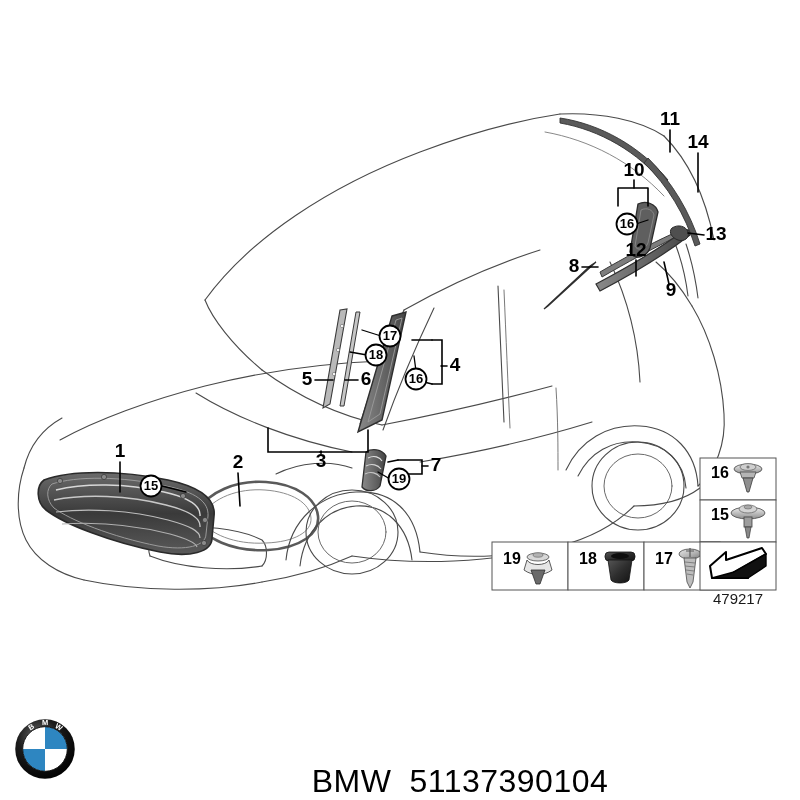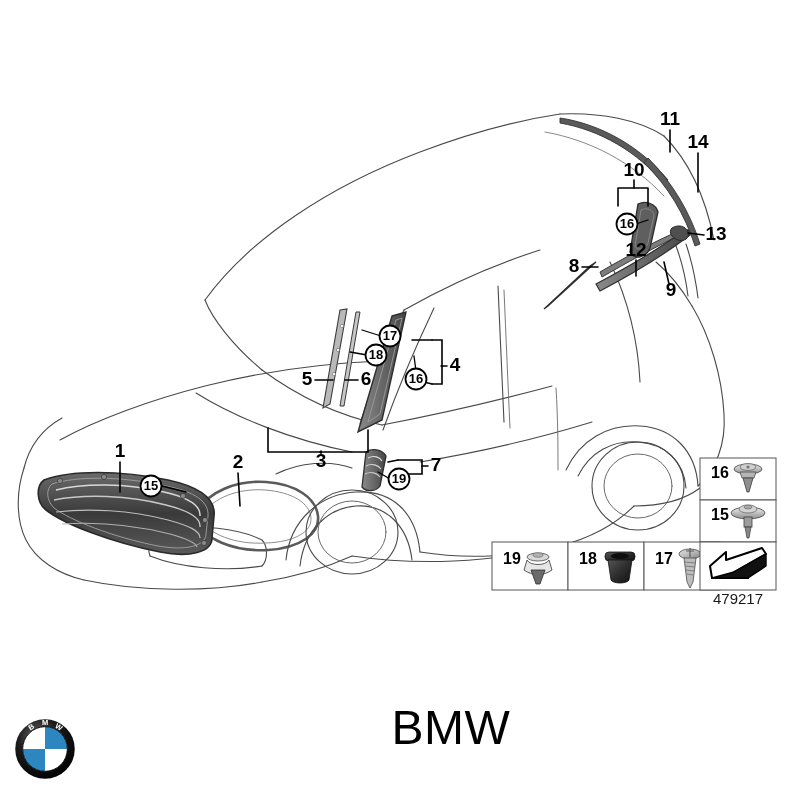--- a/index.html
+++ b/index.html
@@ -43,24 +43,24 @@
     width: 62px;
     height: 62px;
   }
   .footer-text {
     position: absolute;
     left: 0;
     top: 0;
     width: 800px;
     height: 100px;
     display: flex;
-    align-items: flex-start;
+    align-items: flex-end;
     justify-content: center;
     font-family: "Liberation Sans", sans-serif;
-    font-size: 48px;
+    font-size: 32px;
     font-weight: 400;
     letter-spacing: 0.5px;
     color: #000000;
     padding-left: 120px;
     box-sizing: border-box;
   }
   .footer-text .brand { margin-right: 18px; }
 </style>
 </head>
 <body>
@@ -426,16 +426,17 @@
       <circle cx="50" cy="50" r="36" fill="#ffffff"></circle>
       <path d="M50 14 A36 36 0 0 1 86 50 L50 50 Z" fill="#2e86c1"></path>
       <path d="M50 50 L14 50 A36 36 0 0 0 50 86 Z" fill="#2e86c1"></path>
       <circle cx="50" cy="50" r="36" fill="none" stroke="#111" stroke-width="1.5"></circle>
       <text x="50" y="12" text-anchor="middle" font-family="Liberation Sans, sans-serif" font-size="12" font-weight="bold" fill="#ffffff" transform="rotate(-32 50 50)">B</text>
       <text x="50" y="11" text-anchor="middle" font-family="Liberation Sans, sans-serif" font-size="12" font-weight="bold" fill="#ffffff">M</text>
       <text x="50" y="12" text-anchor="middle" font-family="Liberation Sans, sans-serif" font-size="12" font-weight="bold" fill="#ffffff" transform="rotate(32 50 50)">W</text>
     </svg>
     <div class="footer-text">
       <span class="brand">BMW</span>
+      <span>51137390104</span>
     </div>
   </div>
 
 </div>
 
 </body></html>

